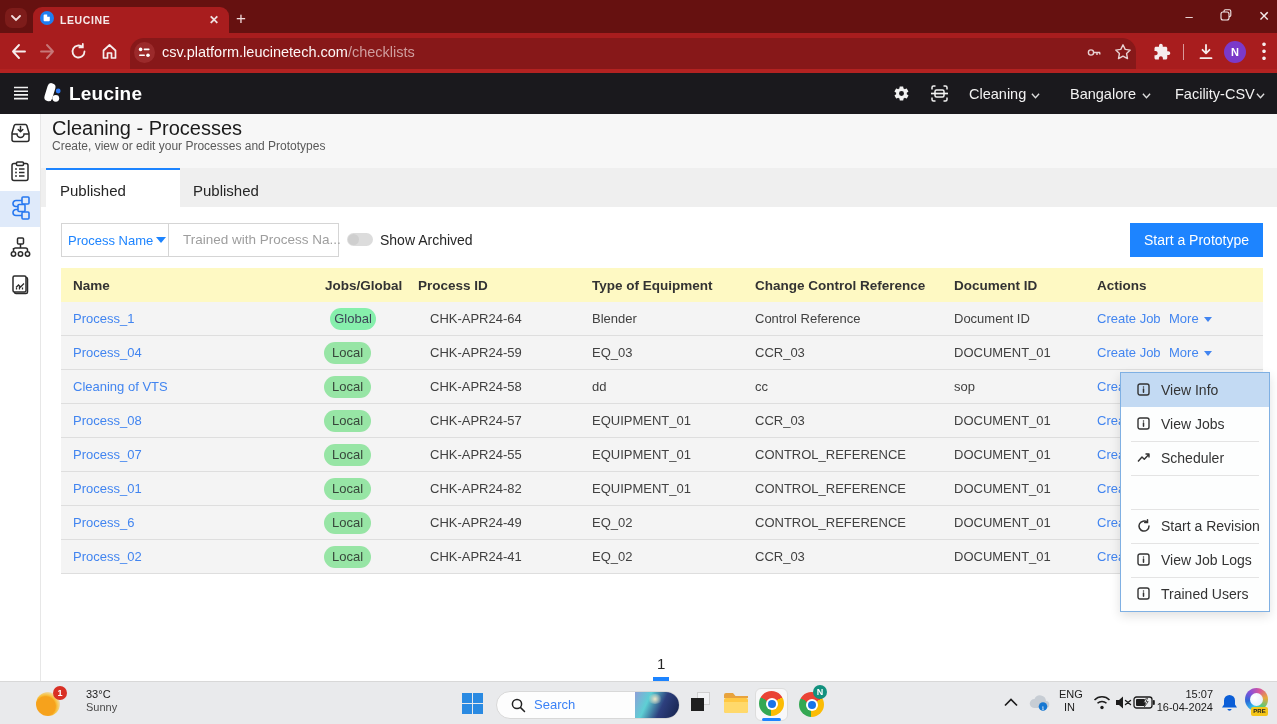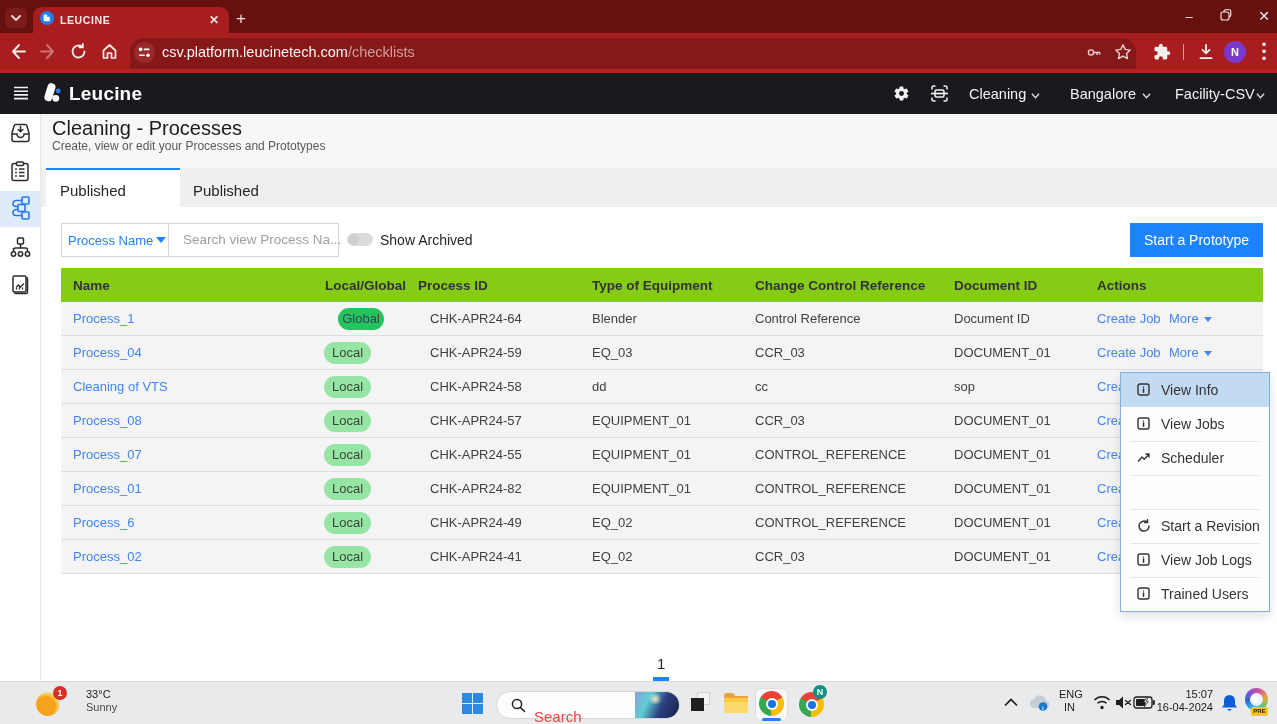--- a/index.html
+++ b/index.html
@@ -46,27 +46,27 @@
 #filterbox{position:absolute;left:61px;top:223px;width:278px;height:34px;border:1px solid #d5d5d5;background:#fff}
 #fbsel{position:absolute;left:61px;top:223px;width:108px;height:34px;border-right:1px solid #d5d5d5}
 #fbsel b{position:absolute;left:7px;top:10px;font-size:13px;font-weight:400;color:#1d84ff}
 #fbsel i{position:absolute;left:95px;top:14px;width:0;height:0;border-left:5px solid transparent;border-right:5px solid transparent;border-top:6px solid #1d84ff}
 #fbph{position:absolute;left:183px;top:232px;font-size:13.5px;color:#9e9e9e}
 #toggle{position:absolute;left:347px;top:233px;width:26px;height:13px;border-radius:7px;background:#dcdcdc}
 #toggle div{position:absolute;left:1px;top:1px;width:11px;height:11px;border-radius:50%;background:#c2c2c2;background:#cfcfcf}
 #showarch{position:absolute;left:380px;top:232px;font-size:14px;color:#262626}
 #startbtn{position:absolute;left:1130px;top:223px;width:133px;height:34px;background:#1d84ff;color:#fff;font-size:14px;text-align:center;line-height:34px}
 
-#thead{position:absolute;left:61px;top:268px;width:1202px;height:34px;background:#84cc16}
+#thead{position:absolute;left:61px;top:268px;width:1202px;height:34px;background:#fef9c3}
 .th{position:absolute;top:10px;font-size:13.5px;font-weight:700;color:#333}
 .row{position:absolute;left:61px;width:1202px;height:34px;background:#f4f4f4;border-bottom:1px solid #dedede}
 .cell{position:absolute;top:9px;font-size:13px;color:#414141}
 .link{position:absolute;top:9px;font-size:13px;color:#4285f0}
 .badge{position:absolute;top:6px;height:22px;border-radius:11px;font-size:13px;color:#37463a;text-align:center;line-height:22px}
-.bglobal{left:277px;width:46px;background:#22c55e;color:#3c4356}
+.bglobal{left:269px;width:46px;background:#86efac;color:#3c4356}
 .blocal{left:263px;width:47px;background:#97e5a5}
 .morecaret{position:absolute;top:15px;width:0;height:0;border-left:4.5px solid transparent;border-right:4.5px solid transparent;border-top:5.5px solid #4285f0}
 
 #pg1{position:absolute;left:655px;top:655px;font-size:15px;color:#262626}
 #pgbar{position:absolute;left:653px;top:677px;width:16px;height:4px;background:#1d84ff}
 
 #menu{position:absolute;left:1120px;top:372px;width:150px;height:240px;background:#fdfefe;border:1px solid #7fb0e3;box-shadow:0 4px 10px rgba(0,0,0,.12)}
 .mi{position:absolute;left:0;width:148px;height:34px}
 .mi .txt{position:absolute;left:40px;top:9px;font-size:14px;color:#333}
 .mi svg{position:absolute;left:16px;top:10px}
@@ -243,29 +243,29 @@
       <span>Published</span>
     </div>
  <div id="tabproto">Published</div>
 </div>
 <div id="panel"></div>
 <div id="filterbox"></div>
 <div id="fbsel">
     <b>Process Name</b>
     <i></i>
   </div>
-<div id="fbph">Search view Process Na...</div>
+<div id="fbph">Trained with Process Na...</div>
 <div id="toggle">
     <div></div>
   </div>
 <div id="showarch">Show Archived</div>
 <div id="startbtn">Start a Prototype</div>
 <div id="thead">
  <div class="th" style="left:12px">Name</div>
- <div class="th" style="left:264px">Local/Global</div>
+ <div class="th" style="left:264px">Jobs/Global</div>
  <div class="th" style="left:357px">Process ID</div>
  <div class="th" style="left:531px">Type of Equipment</div>
  <div class="th" style="left:694px">Change Control Reference</div>
  <div class="th" style="left:893px">Document ID</div>
  <div class="th" style="left:1036px">Actions</div>
 </div>
 <div class="row" style="top:302px">
  <div class="link" style="left:12px">Process_1</div>
  <div class="badge bglobal">Global</div>
  <div class="cell" style="left:369px">CHK-APR24-64</div>
@@ -415,21 +415,21 @@
         <rect x="11" y="0" width="10" height="10"></rect>
         <rect x="0" y="11" width="10" height="10"></rect>
         <rect x="11" y="11" width="10" height="10"></rect>
       </g>
     </svg>
  <div id="searchpill">
    <svg style="position:absolute;left:14px;top:6px" width="15" height="15" viewBox="0 0 15 15">
         <circle cx="6" cy="6" r="4.6" fill="none" stroke="#222" stroke-width="1.5"></circle>
         <path d="M9.6,9.6 L13.5,13.5" stroke="#222" stroke-width="1.5" stroke-linecap="round"></path>
       </svg>
-   <div style="position:absolute;left:37px;top:16px;font-size:15px;color:#ef4444">Search</div>
+   <div style="position:absolute;left:37px;top:5px;font-size:13px;color:#3b82f6">Search</div>
    <div id="bingimg"></div>
  </div>
  <div style="position:absolute;left:697px;top:10px;width:13px;height:13px;background:#f2f3f5;border:1px solid #cfcfcf"></div>
  <div style="position:absolute;left:691px;top:16px;width:13px;height:13px;background:#1f1f1f"></div>
  <svg style="position:absolute;left:723px;top:9px" width="26" height="25" viewBox="0 0 26 25">
       <path d="M1,4 a2,2 0 0 1 2,-2 h7 l2.5,3 H25 a0,0 0 0 1 0,0 v2 H1 z" fill="#e8a33d"></path>
       <rect x="1" y="7" width="24" height="15" rx="2" fill="#ffc843"></rect>
       <path d="M1,11 h24 v9 a2,2 0 0 1 -2,2 H3 a2,2 0 0 1 -2,-2 z" fill="#ffd96b"></path>
     </svg>
  <div id="chromeact"></div>

